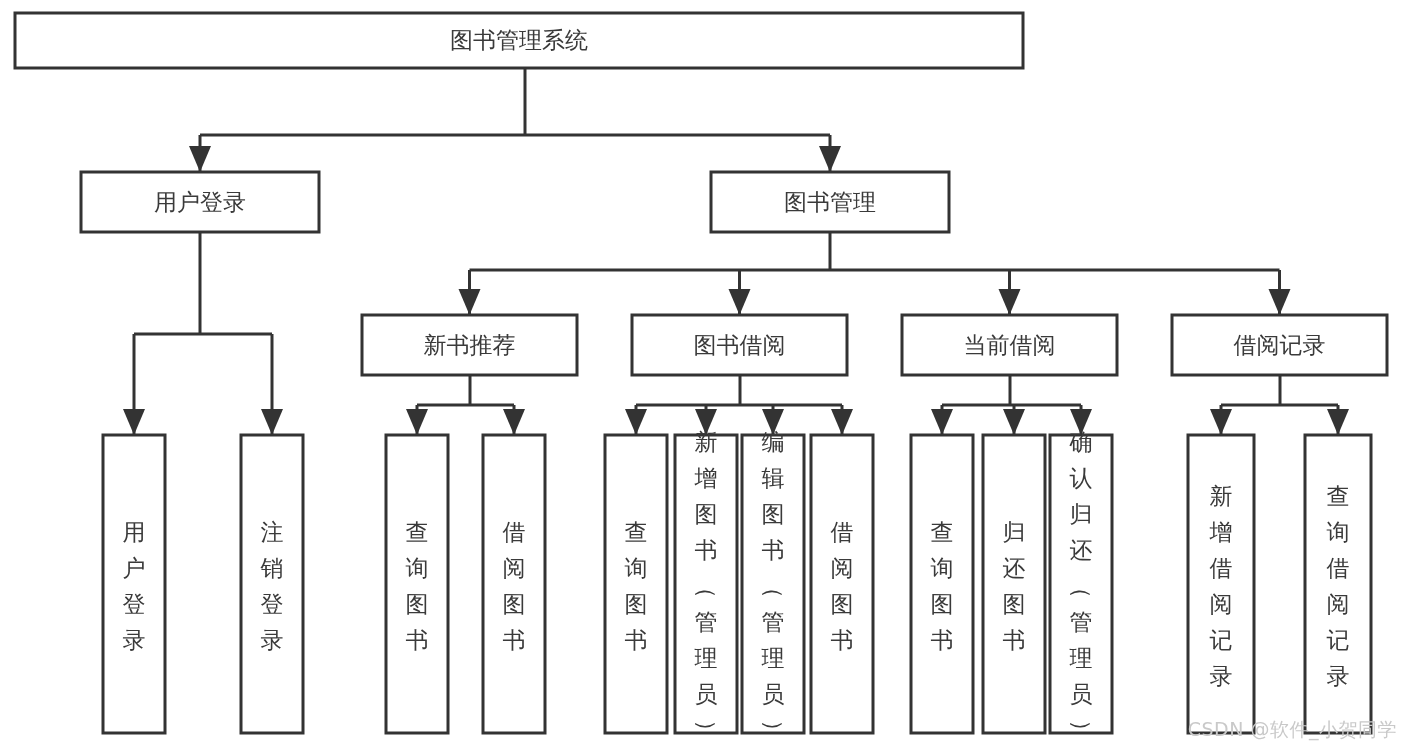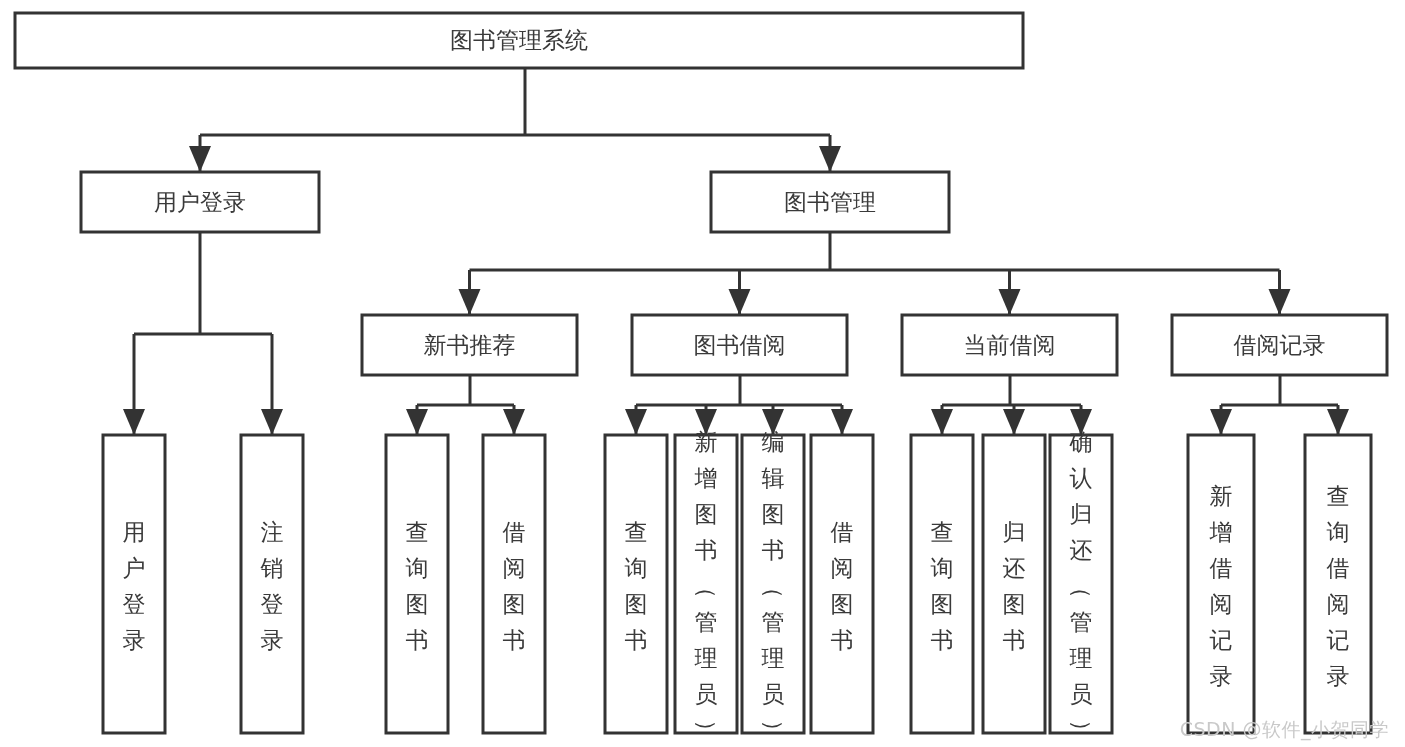--- a/index.html
+++ b/index.html
@@ -50,21 +50,21 @@
     stroke: #333333;
     stroke-width: 3;
     fill: none;
   }
   .arrow-head {
     fill: #333333;
     stroke: none;
   }
   .watermark-text {
     position: absolute;
-    right: 16px;
+    right: 8px;
     bottom: 4px;
     font-family: "DejaVu Sans", "Liberation Sans", sans-serif;
     font-size: 19px;
     color: #c9c9c9;
     white-space: nowrap;
     letter-spacing: 0.5px;
     pointer-events: none;
   }
 </style>
 </head>

